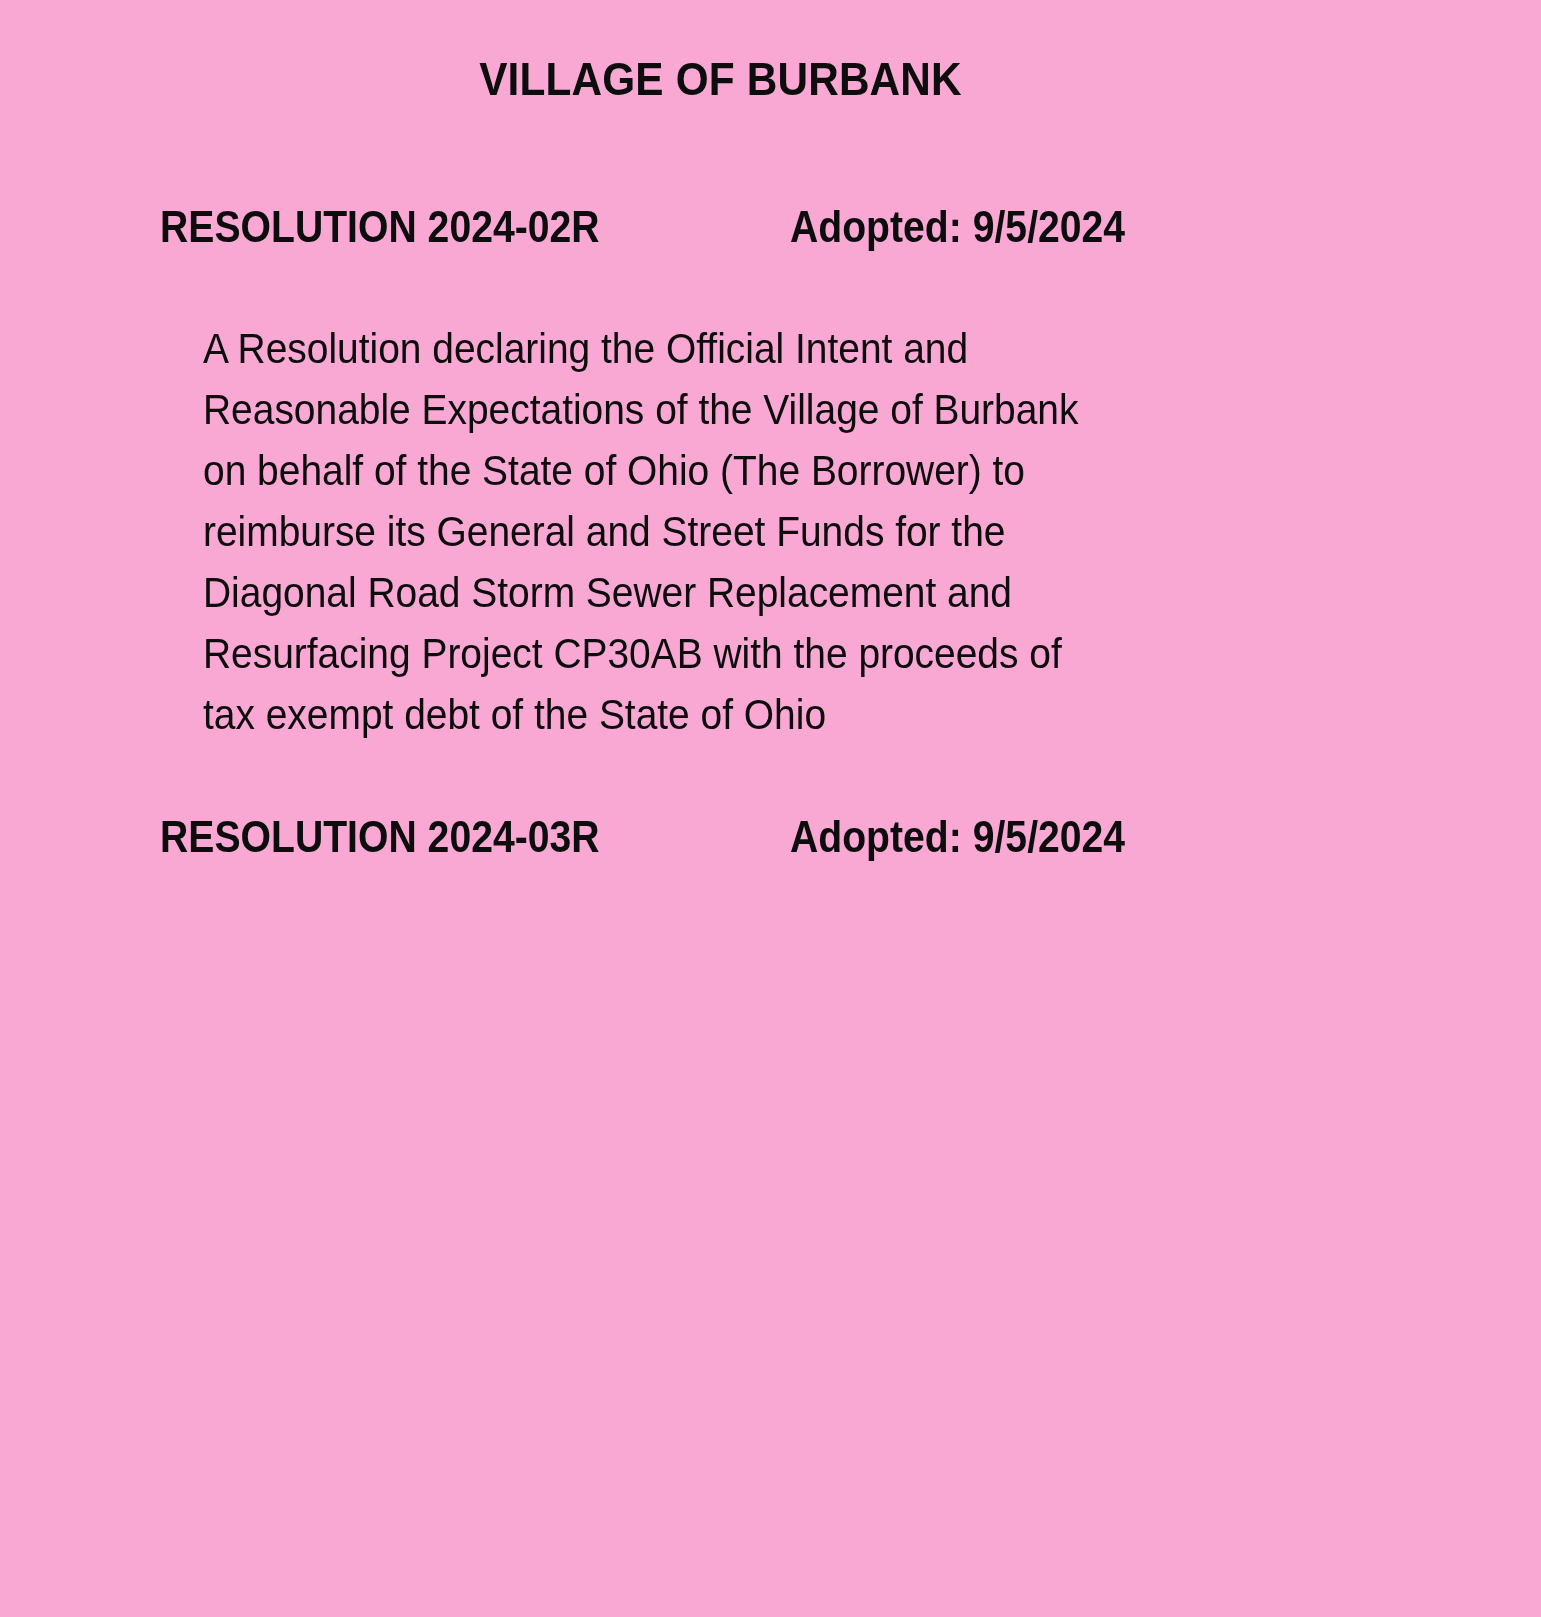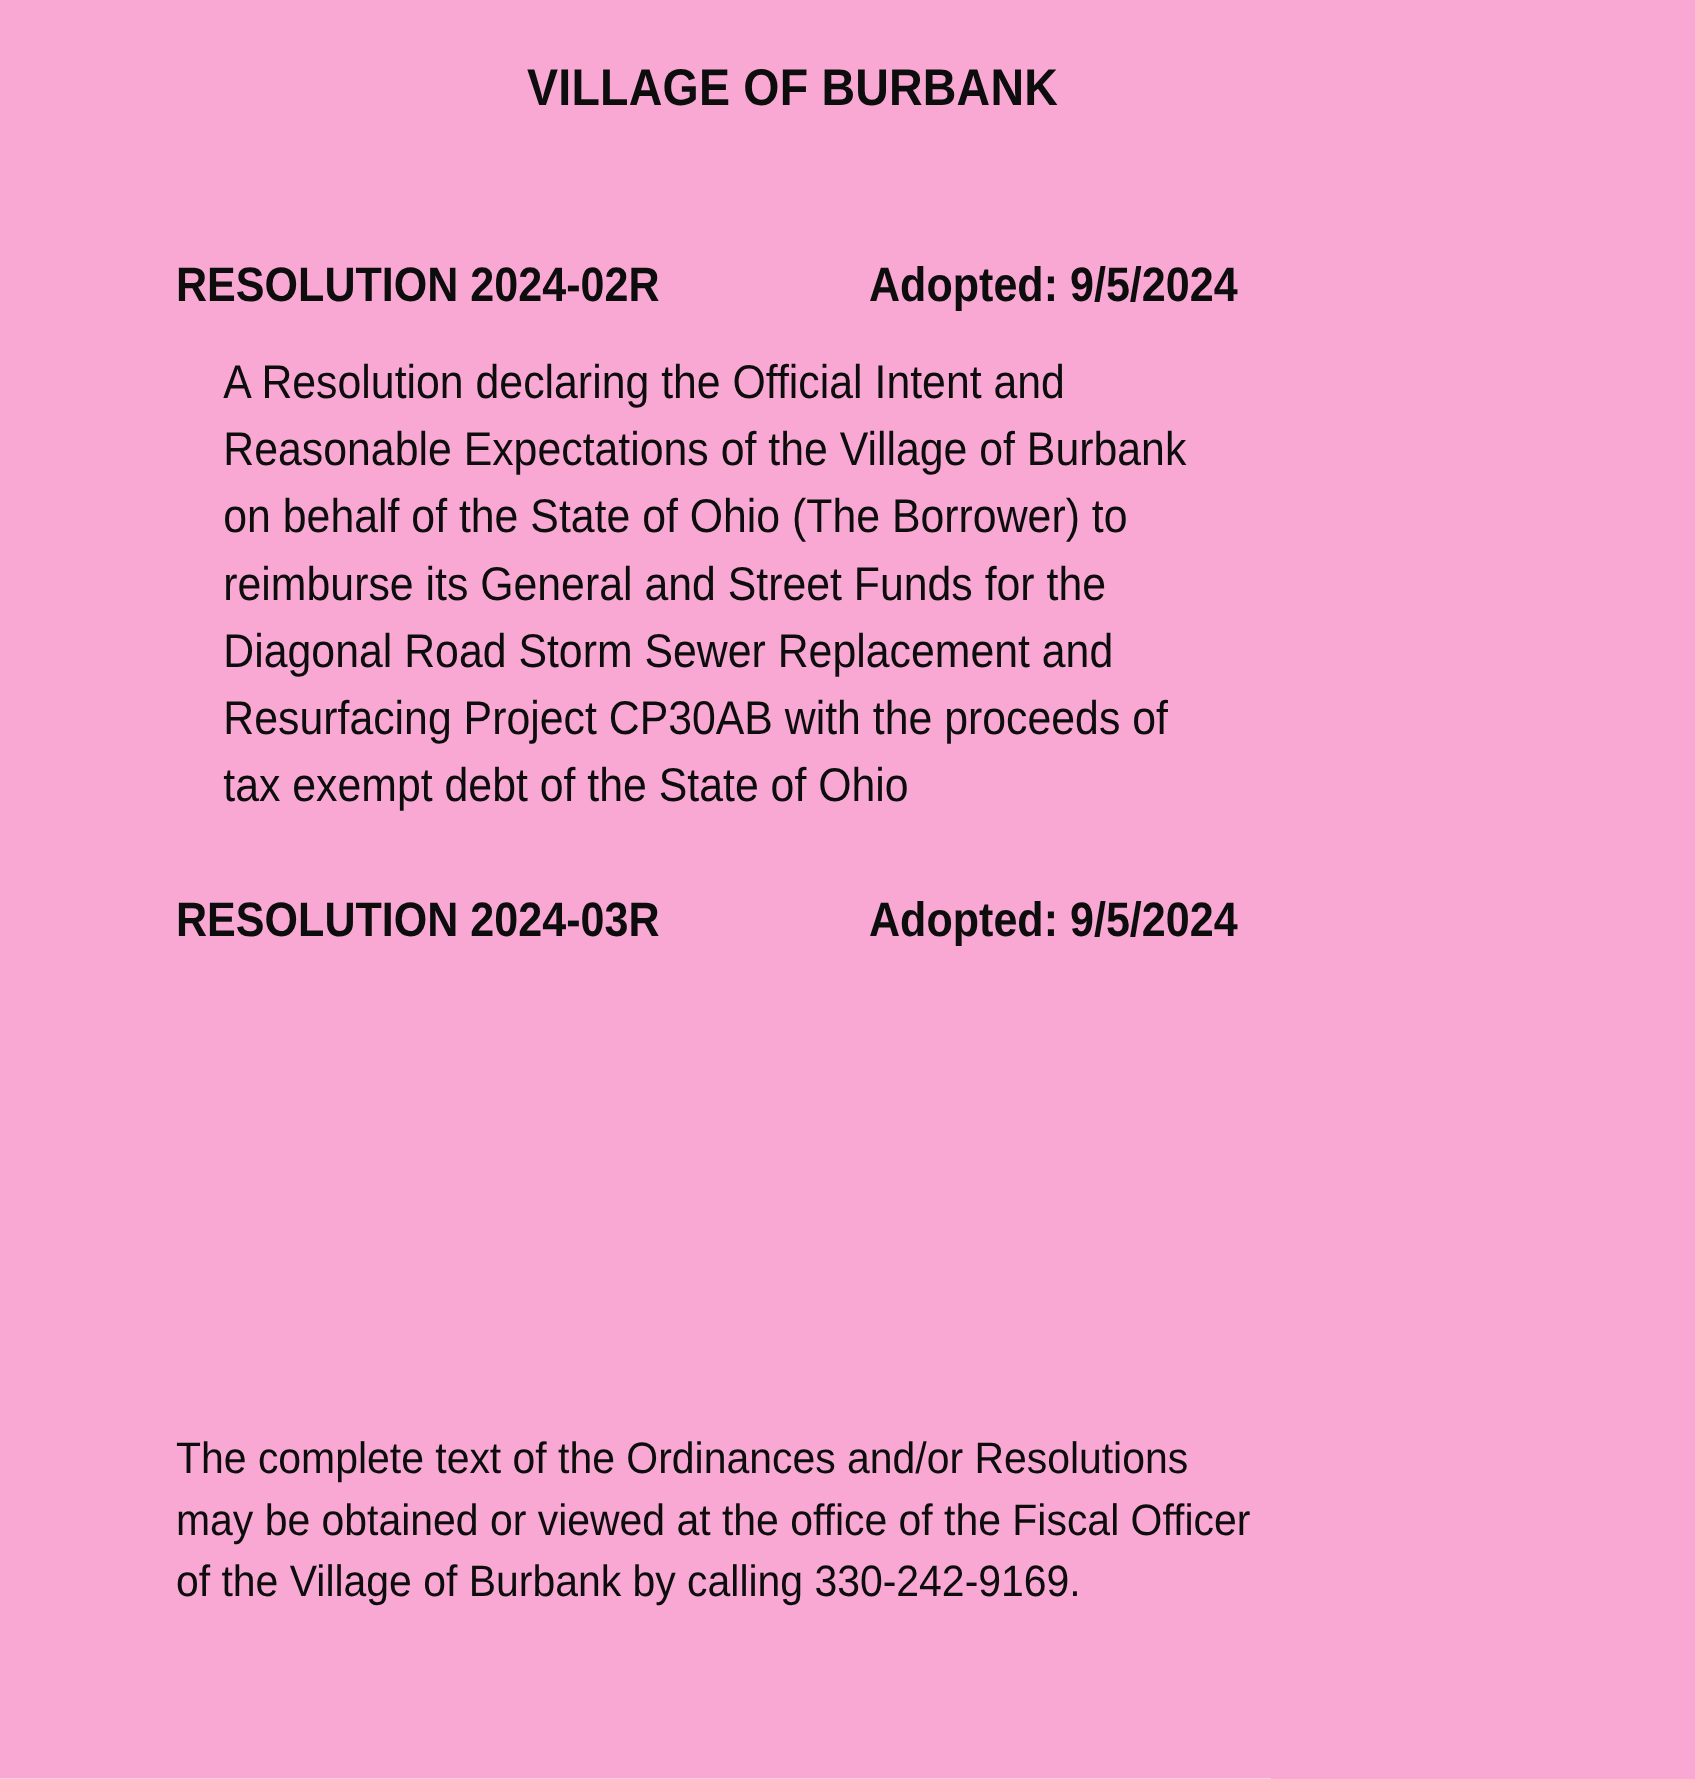--- a/index.html
+++ b/index.html
@@ -57,21 +57,21 @@
   }
   .res-header .res-adopted {
     position: absolute;
     left: 630px;
     top: 0;
     display: inline-block;
     transform: scaleX(0.89);
     transform-origin: 0% 50%;
   }
 
-  #res1-header { top: 200px; margin-top: 33px; }
+  #res1-header { top: 200px; }
   #res2-header { top: 810px; }
 
   
   .res-body {
     position: absolute;
     left: 203px;
     width: 1070px;
     font-size: 43px;
     font-weight: 400;
     line-height: 61px;
@@ -125,19 +125,14 @@
     <span class="bodyline">Resurfacing Project CP30AB with the proceeds of</span>
     <span class="bodyline">tax exempt debt of the State of Ohio</span>
   </div>
 
   <div class="res-header" id="res2-header">
     <span class="res-id">RESOLUTION 2024-03R</span>
     <span class="res-adopted">Adopted: 9/5/2024</span>
   </div>
 
 
-  <div class="footer-note">
-    <span class="noteline">The complete text of the Ordinances and/or Resolutions</span>
-    <span class="noteline">may be obtained or viewed at the office of the Fiscal Officer</span>
-    <span class="noteline">of the Village of Burbank by calling 330-242-9169.</span>
-  </div>
 
 </div>
 
 </body></html>

